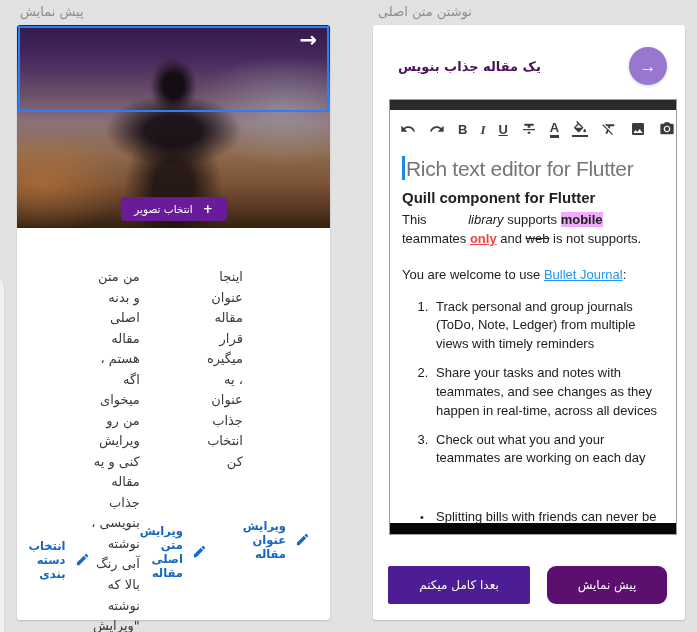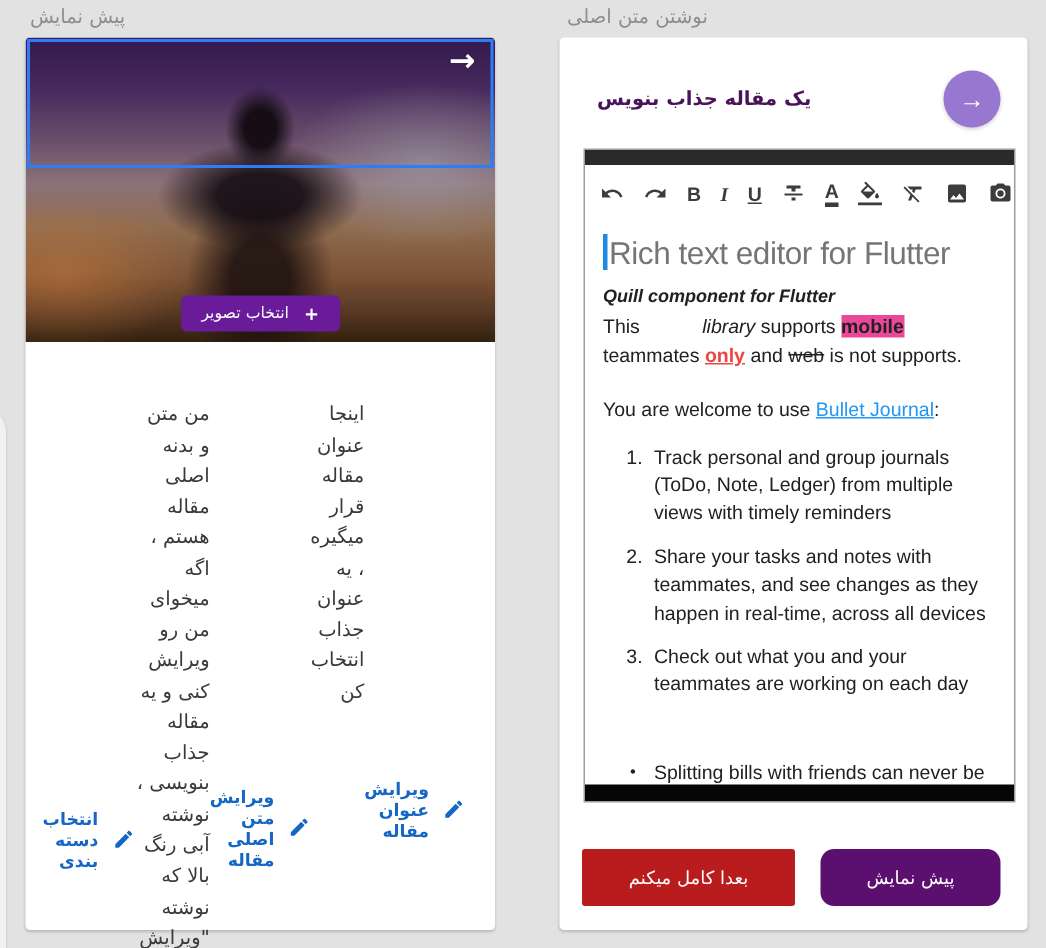--- a/index.html
+++ b/index.html
@@ -138,45 +138,45 @@
     color:#212121;
   }
   .doc-h1{
     font-size:21px;color:#757575;font-weight:normal;
     margin:2px 0 0 0;white-space:nowrap;letter-spacing:-.3px;
   }
   .caret{
     display:inline-block;width:3px;height:24px;background:#1e88e5;
     vertical-align:-4px;margin-right:1px;
   }
-  .doc-h2{font-size:12px;font-weight:bold;margin:8px 0 0 0;font-style:italic;}
+  .doc-h2{font-size:15px;font-weight:bold;margin:8px 0 0 0;}
   .doc-p{font-size:13px;line-height:1.45;margin:5px 0 0 0;}
   .seg-it{font-style:italic;margin-left:38px;}
-  .seg-hl{font-weight:bold;background:#ec4899;}
+  .seg-hl{font-weight:bold;background:#f0abfc;}
   .seg-rd{font-weight:bold;color:#ef4444;text-decoration:underline;}
   .seg-st{text-decoration:line-through;}
   .doc-invite{margin-top:17px;}
   .doc-link{color:#2196f3;text-decoration:underline;cursor:pointer;}
   .doc ol{margin:13px 0 0 0;padding-left:30px;font-size:13px;line-height:1.45;}
   .doc ol li{margin-bottom:10px;padding-left:4px;}
   .doc ul{margin:40px 0 0 0;padding-left:22px;font-size:13px;line-height:1.45;list-style:none;}
   .doc ul li{margin-bottom:8px;position:relative;padding-left:12px;}
   .doc ul li::before{content:"•";position:absolute;left:-4px;font-size:11px;top:2px;}
 
   .editor-buttons{
     margin-top:auto;flex:0 0 auto;
     display:flex;justify-content:space-between;
     padding:0 18px 16px 15px;
   }
   .btn-preview{
     width:120px;height:38px;background:#5b1070;color:#fff;
     border:none;border-radius:9px;font-family:inherit;font-size:12px;cursor:pointer;
   }
   .btn-later{
-    width:142px;height:38px;background:#b91c1c;color:#fff;
+    width:142px;height:38px;background:#4c1d95;color:#fff;
     border:none;border-radius:2px;font-family:inherit;font-size:12px;cursor:pointer;
   }
 </style>
 </head>
 <body>
 
 <div class="stage">
 
   <div class="panel-label left">پیش نمایش</div>
   <div class="panel-label right">نوشتن متن اصلی</div>

